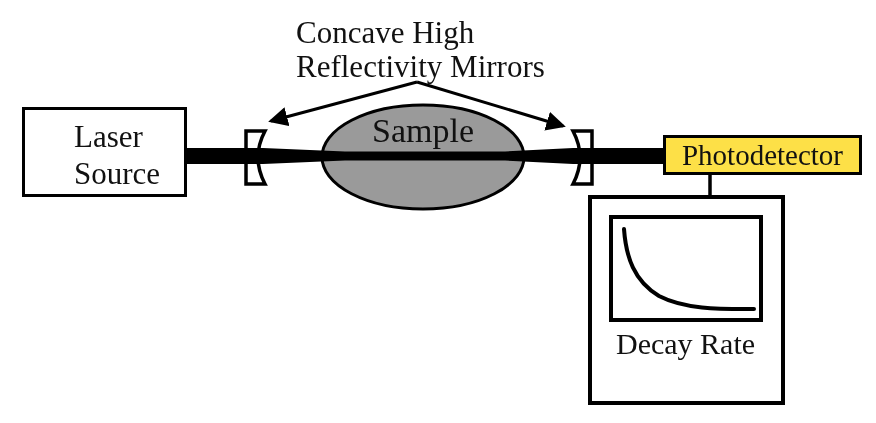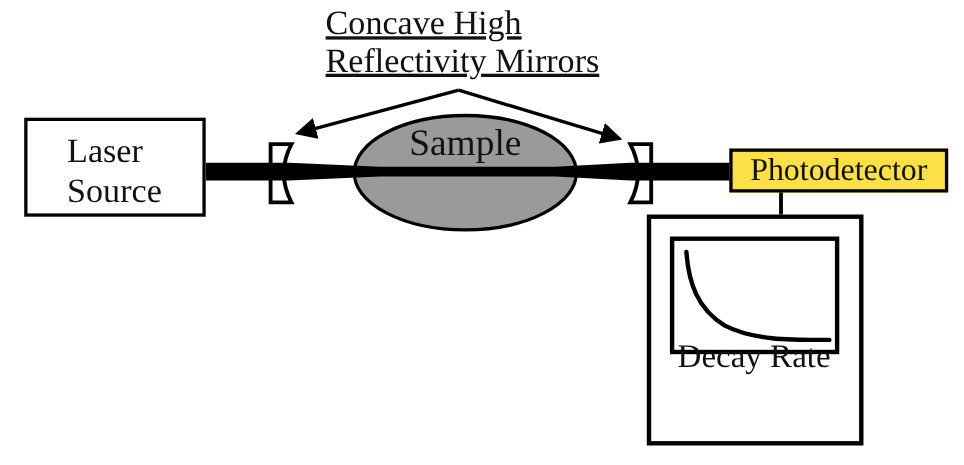--- a/index.html
+++ b/index.html
@@ -19,40 +19,39 @@
   .layer {
     position: absolute;
     left: 0;
     top: 0;
   }
   .abs { position: absolute; }
 
   
   .mirrors-label {
     left: 296px;
-    top: 4px;
+    top: 16px;
     font-size: 31px;
     line-height: 34px;
     white-space: nowrap;
-    text-decoration: underline;
   }
   .mirrors-label span { display: block; }
 
   
   .laser-box {
     left: 22px;
     top: 107px;
     width: 165px;
     height: 90px;
     border: 3px solid #000;
     background: #ffffff;
     box-sizing: border-box;
     font-size: 31px;
     line-height: 37px;
-    padding-left: 36px;
+    padding-left: 49px;
     padding-top: 8px;
   }
   .laser-box span { display: block; }
 
   
   .sample-label {
     left: 322px;
     top: 115px;
     width: 202px;
     text-align: center;
@@ -90,21 +89,21 @@
     left: 609px;
     top: 215px;
     width: 154px;
     height: 107px;
     border: 4px solid #000;
     background: #ffffff;
     box-sizing: border-box;
   }
   .decay-label {
     left: 616px;
-    top: 307px;
+    top: 326px;
     font-size: 30px;
     line-height: 35px;
     white-space: nowrap;
   }
   .decay-label span { display: block; }
 </style>
 </head>
 <body>
 
 <div class="canvas">

